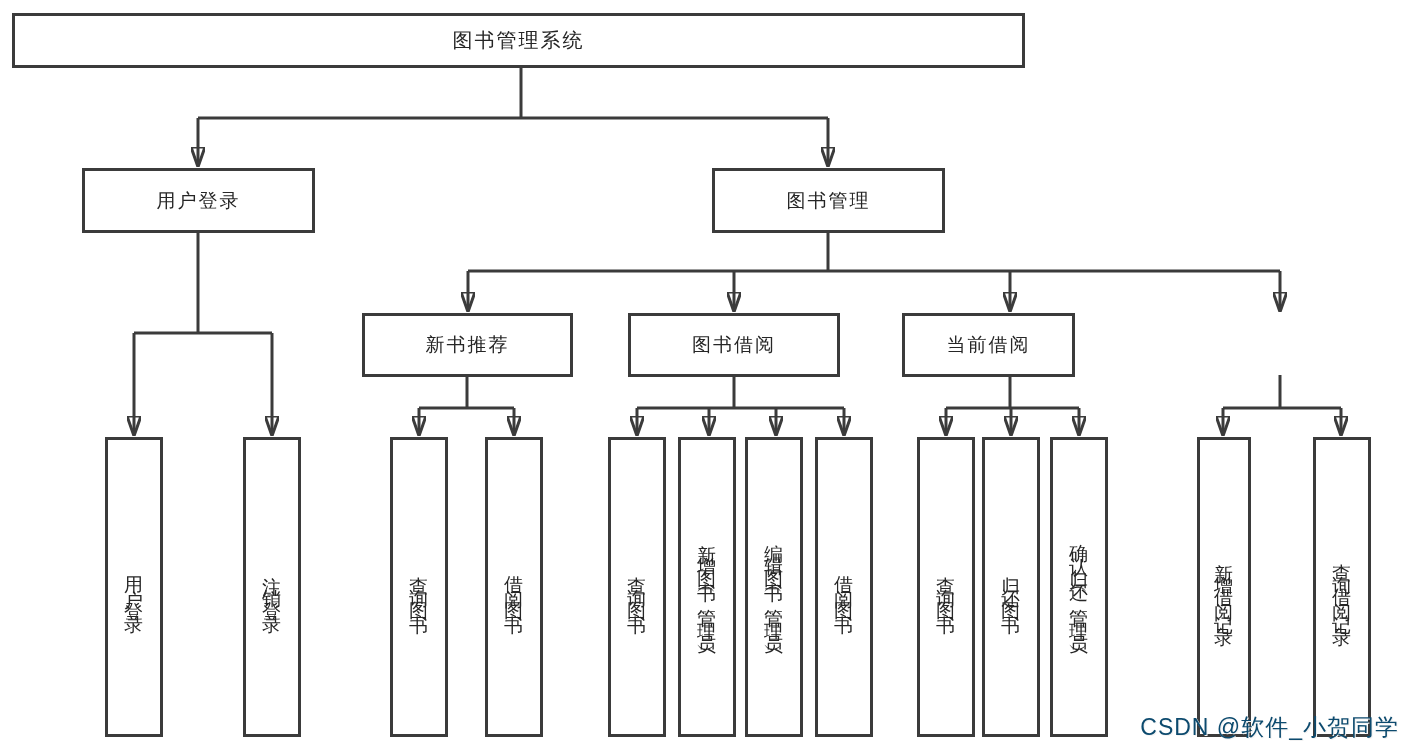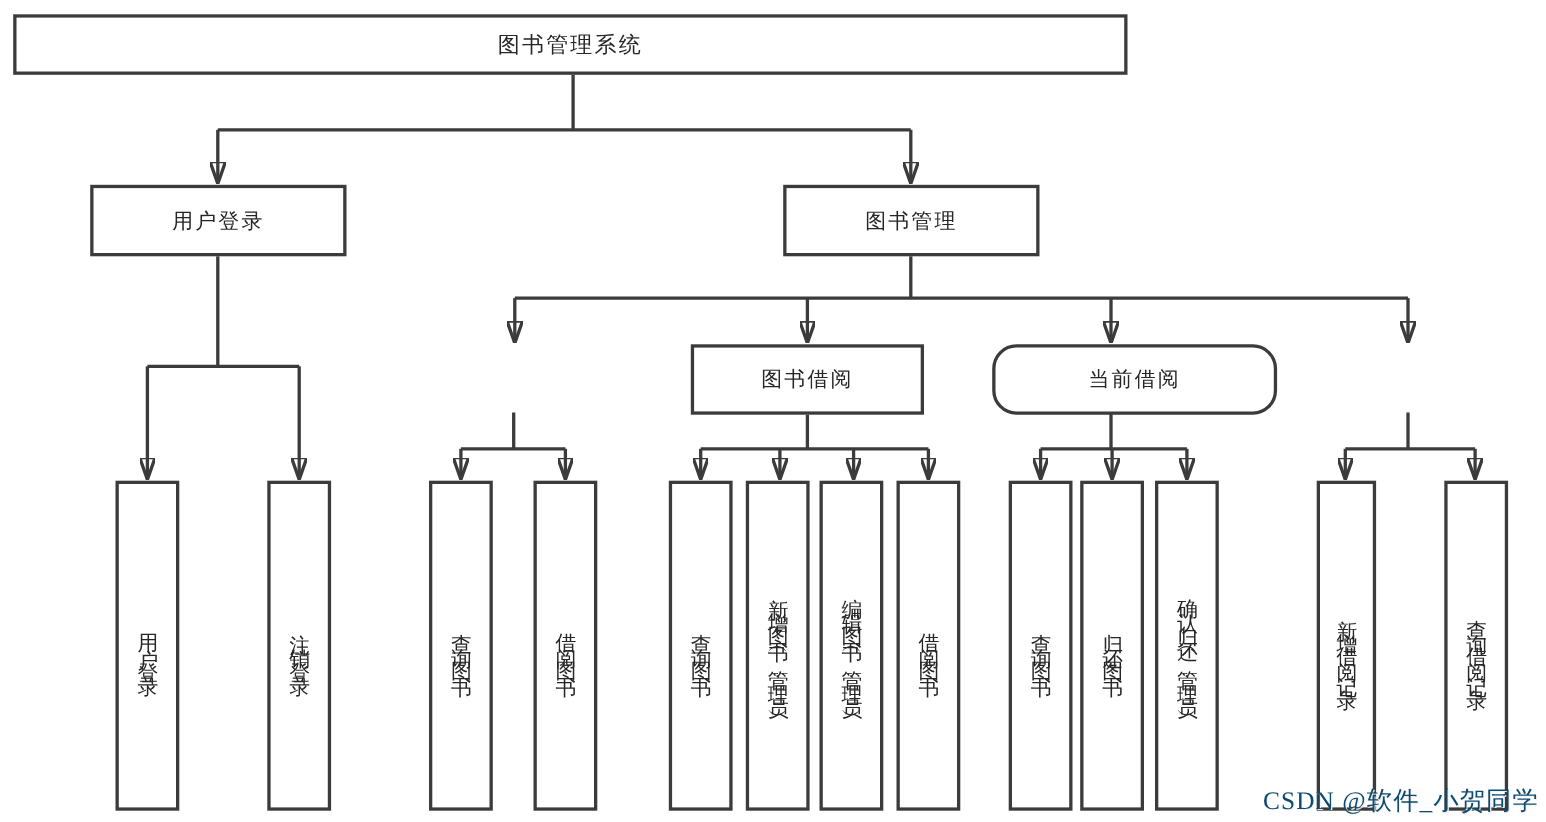--- a/index.html
+++ b/index.html
@@ -1,41 +1,41 @@
 <!DOCTYPE html>
 <html><head>
 <meta charset="utf-8">
 <style>
   html,body{margin:0;padding:0;background:#ffffff;}
   #stage{
     position:relative;
     width:1405px;height:747px;
     background:#ffffff;
-    font-family:Liberation Serif, serif;
+    font-family:Liberation Sans, sans-serif;
     color:#262626;
     overflow:hidden;
   }
   .box{
     position:absolute;
     box-sizing:border-box;
     background:#ffffff;
     border:3px solid #3b3b3b;
     display:flex;
     align-items:center;
     justify-content:center;
     font-size:19px;
     letter-spacing:2px;
     z-index:2;
   }
   .root{left:12px;top:13px;width:1013px;height:55px;font-size:20px;}
   .l2a{left:82px;top:168px;width:233px;height:65px;}
   .l2b{left:712px;top:168px;width:233px;height:65px;}
   .l3a{left:362px;top:313px;width:211px;height:64px;}
   .l3b{left:628px;top:313px;width:212px;height:64px;text-align:center;}
-  .l3c{left:902px;top:313px;width:259px;height:64px;border-radius:22px;}
+  .l3c{left:902px;top:313px;width:173px;height:64px;}
   .l3d{left:1172px;top:313px;width:215px;height:64px;}
   .leaf{
     position:absolute;
     box-sizing:border-box;
     top:437px;height:300px;width:58px;
     background:#ffffff;
     border:3px solid #3b3b3b;
     display:flex;align-items:center;justify-content:center;
     z-index:2;
   }
@@ -115,20 +115,21 @@
     <path d="M1223,408 H1341"></path>
     <line x1="1223" y1="408" x2="1223" y2="435" marker-end="url(#arrow)"></line>
     <line x1="1341" y1="408" x2="1341" y2="435" marker-end="url(#arrow)"></line>
   </svg>
 
   <div class="box root">图书管理系统</div>
 
   <div class="box l2a">用户登录</div>
   <div class="box l2b">图书管理</div>
 
+  <div class="box l3a">新书推荐</div>
   <div class="box l3b">图书借阅</div>
   <div class="box l3c">当前借阅</div>
 
   <div class="leaf" style="left:105px">
     <span>用户登录</span>
   </div>
   <div class="leaf" style="left:243px">
     <span>注销登录</span>
   </div>
 

